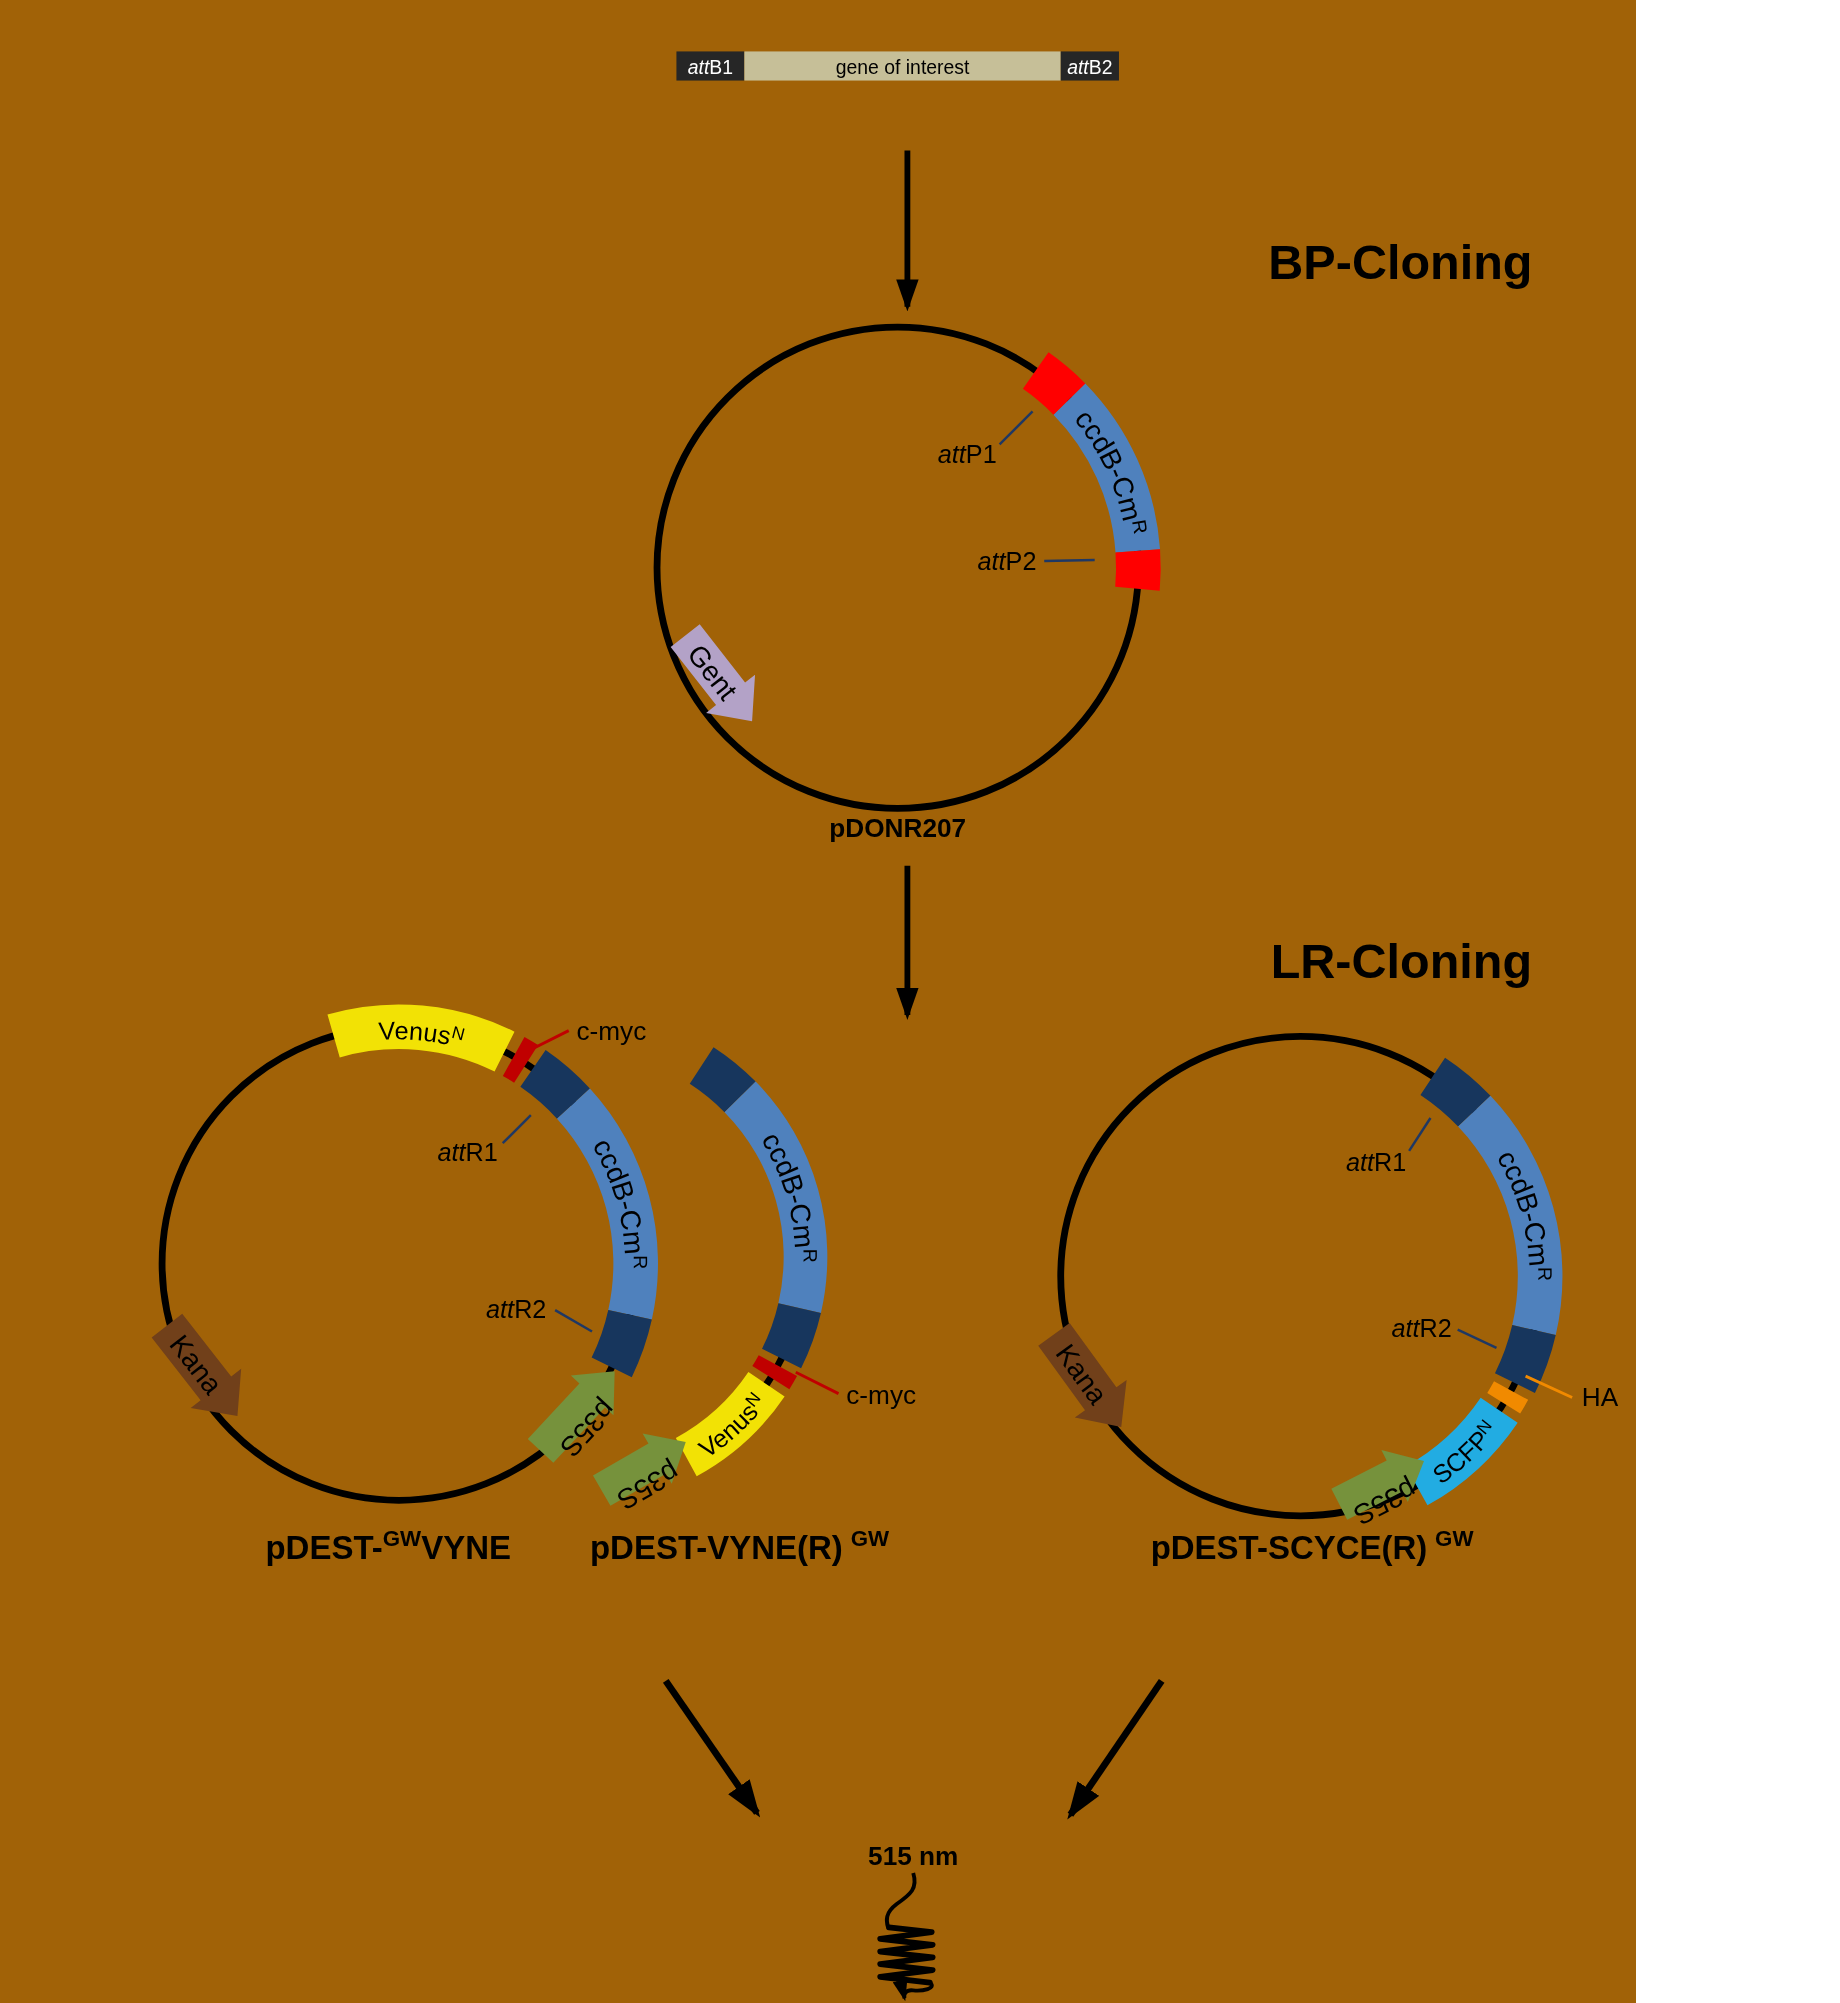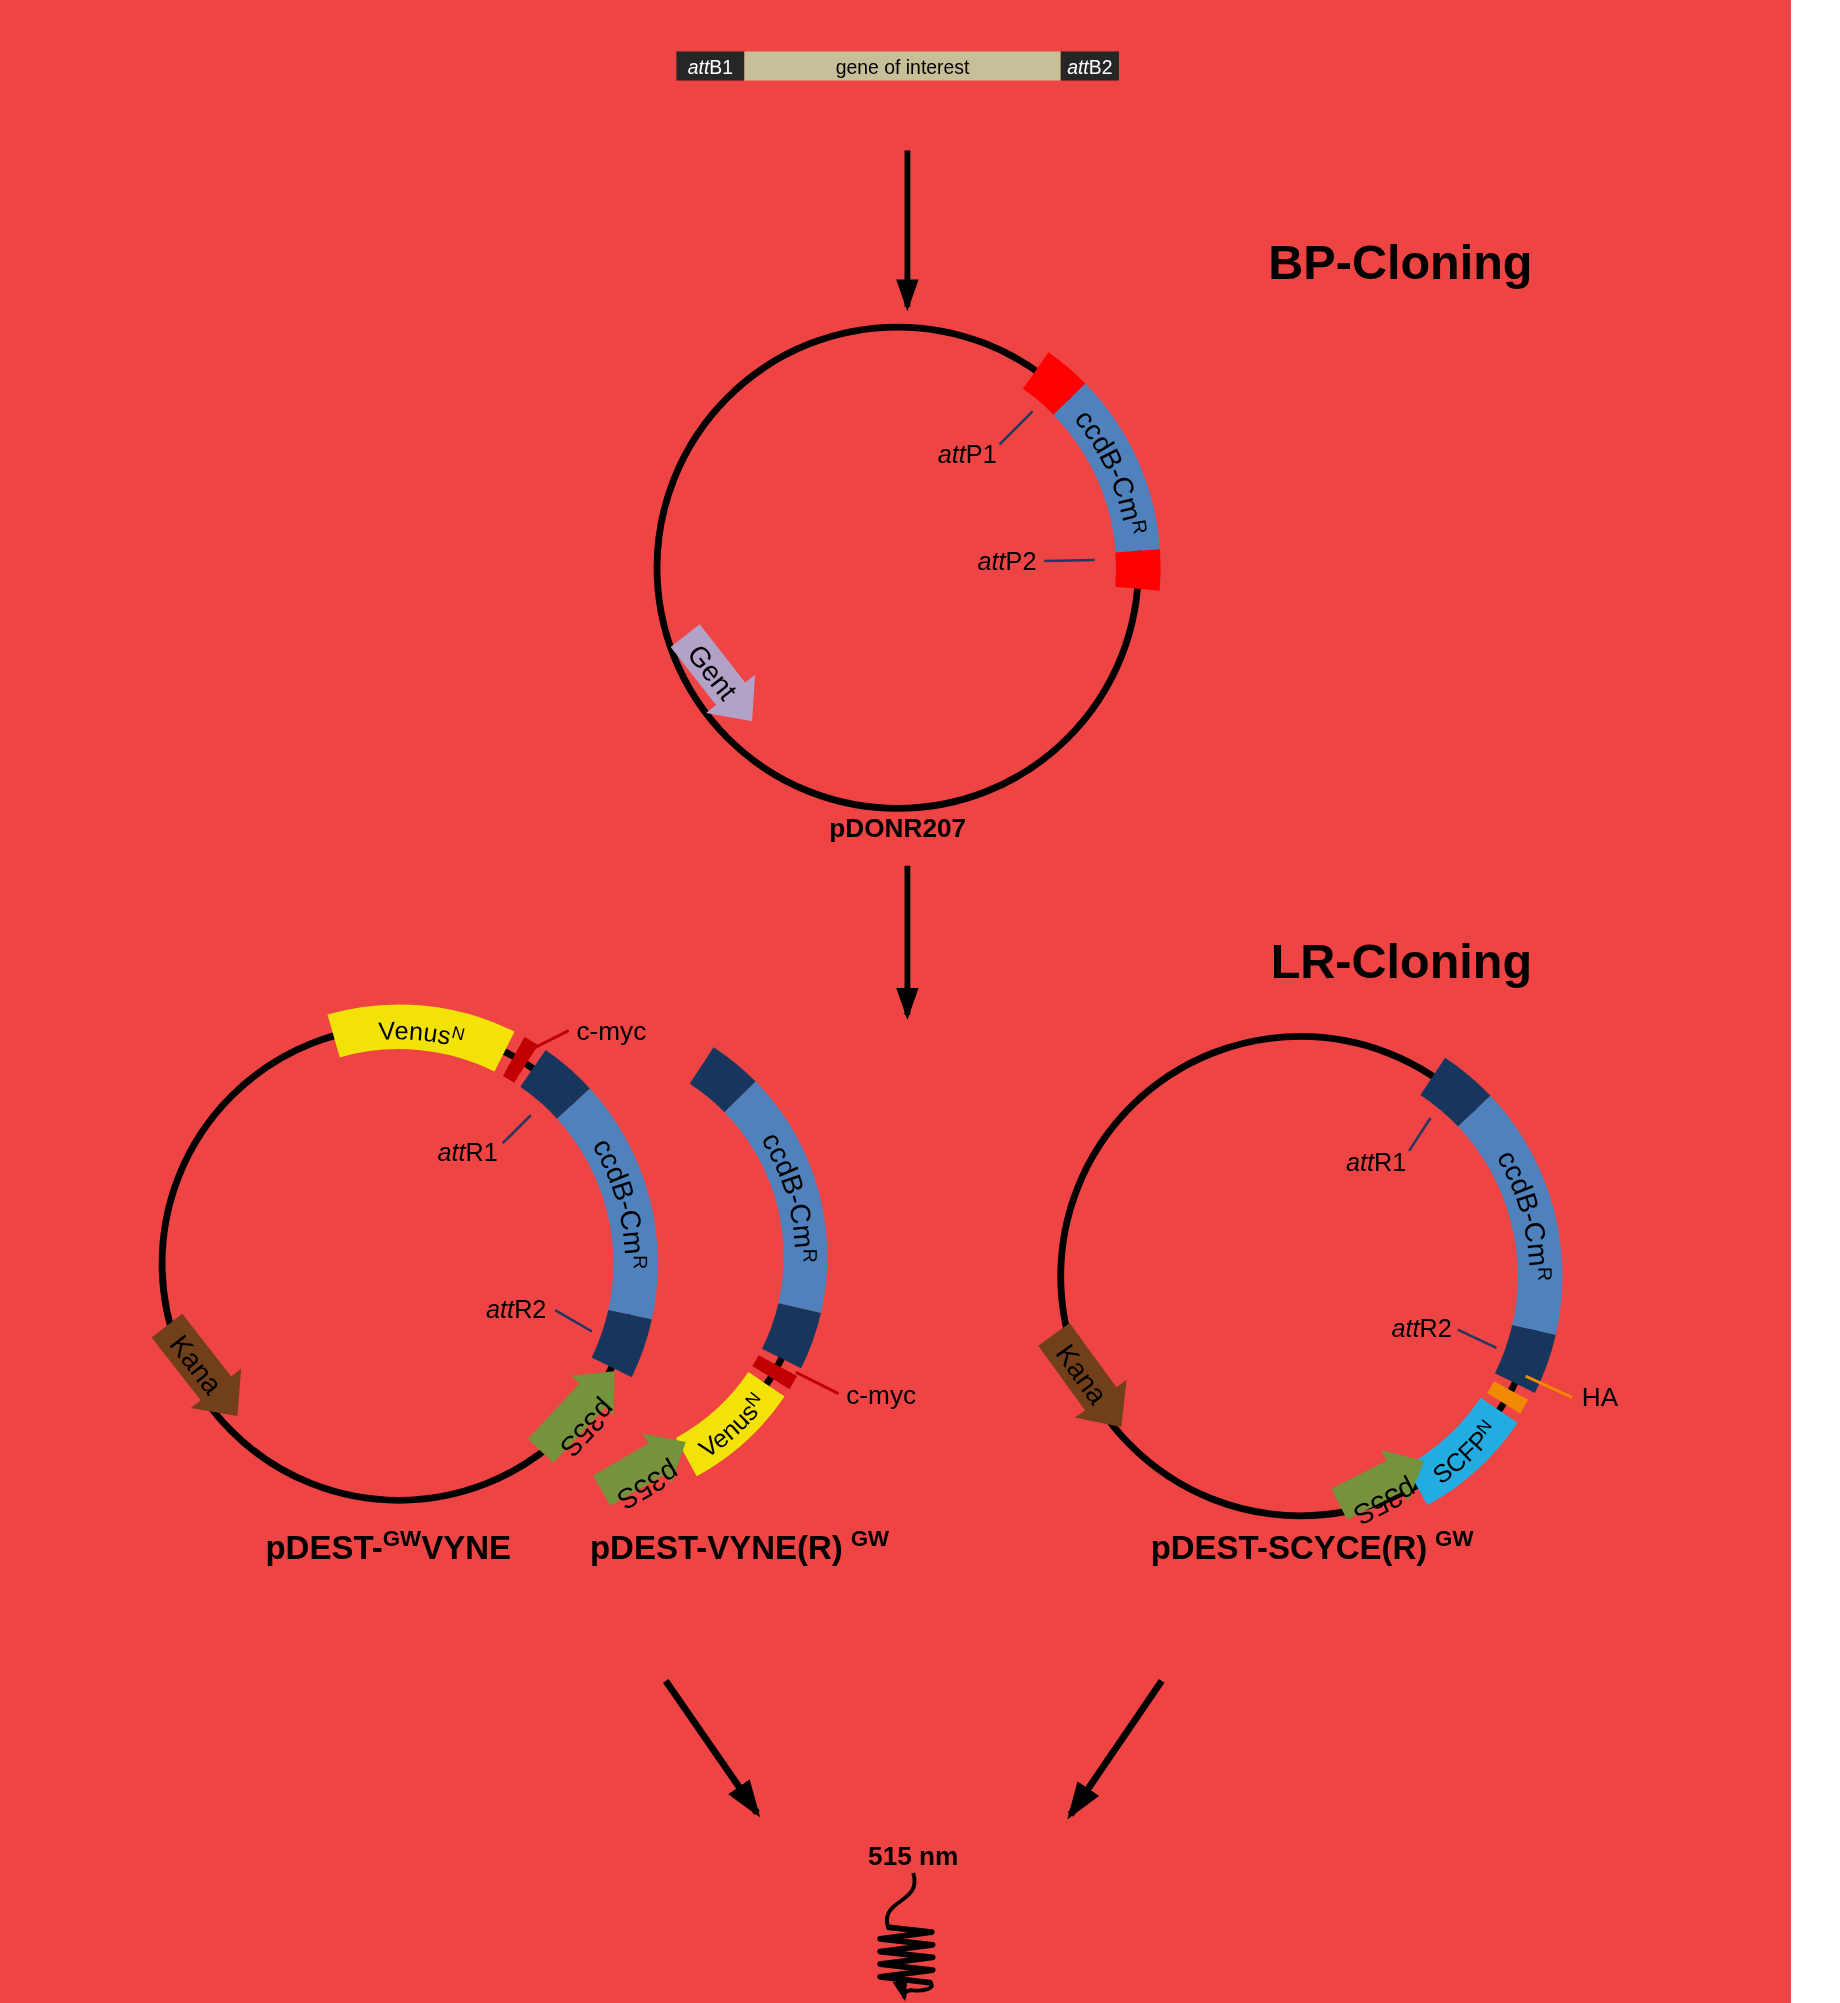--- a/index.html
+++ b/index.html
@@ -1,16 +1,16 @@
 <!DOCTYPE html>
 <html><head>
 <meta charset="utf-8">
 <style>
   html,body{margin:0;padding:0;background:#fff}
-  .stage{width:1791px;height:2004px;position:relative;background:#ef4444}
+  .stage{width:1636px;height:2004px;position:relative;background:#a16207}
   svg{display:block}
   text{font-family:"Liberation Sans","DejaVu Sans",sans-serif;fill:#000}
   .h{font-size:50px;font-weight:bold}
   .plname{font-size:34px;font-weight:bold}
   .supb{font-size:23px;font-weight:bold}
   .att{font-size:26px}
   .it{font-style:italic}
   .tag{font-size:27px}
   .arc{font-size:29px}
   .supr{font-size:20px}

